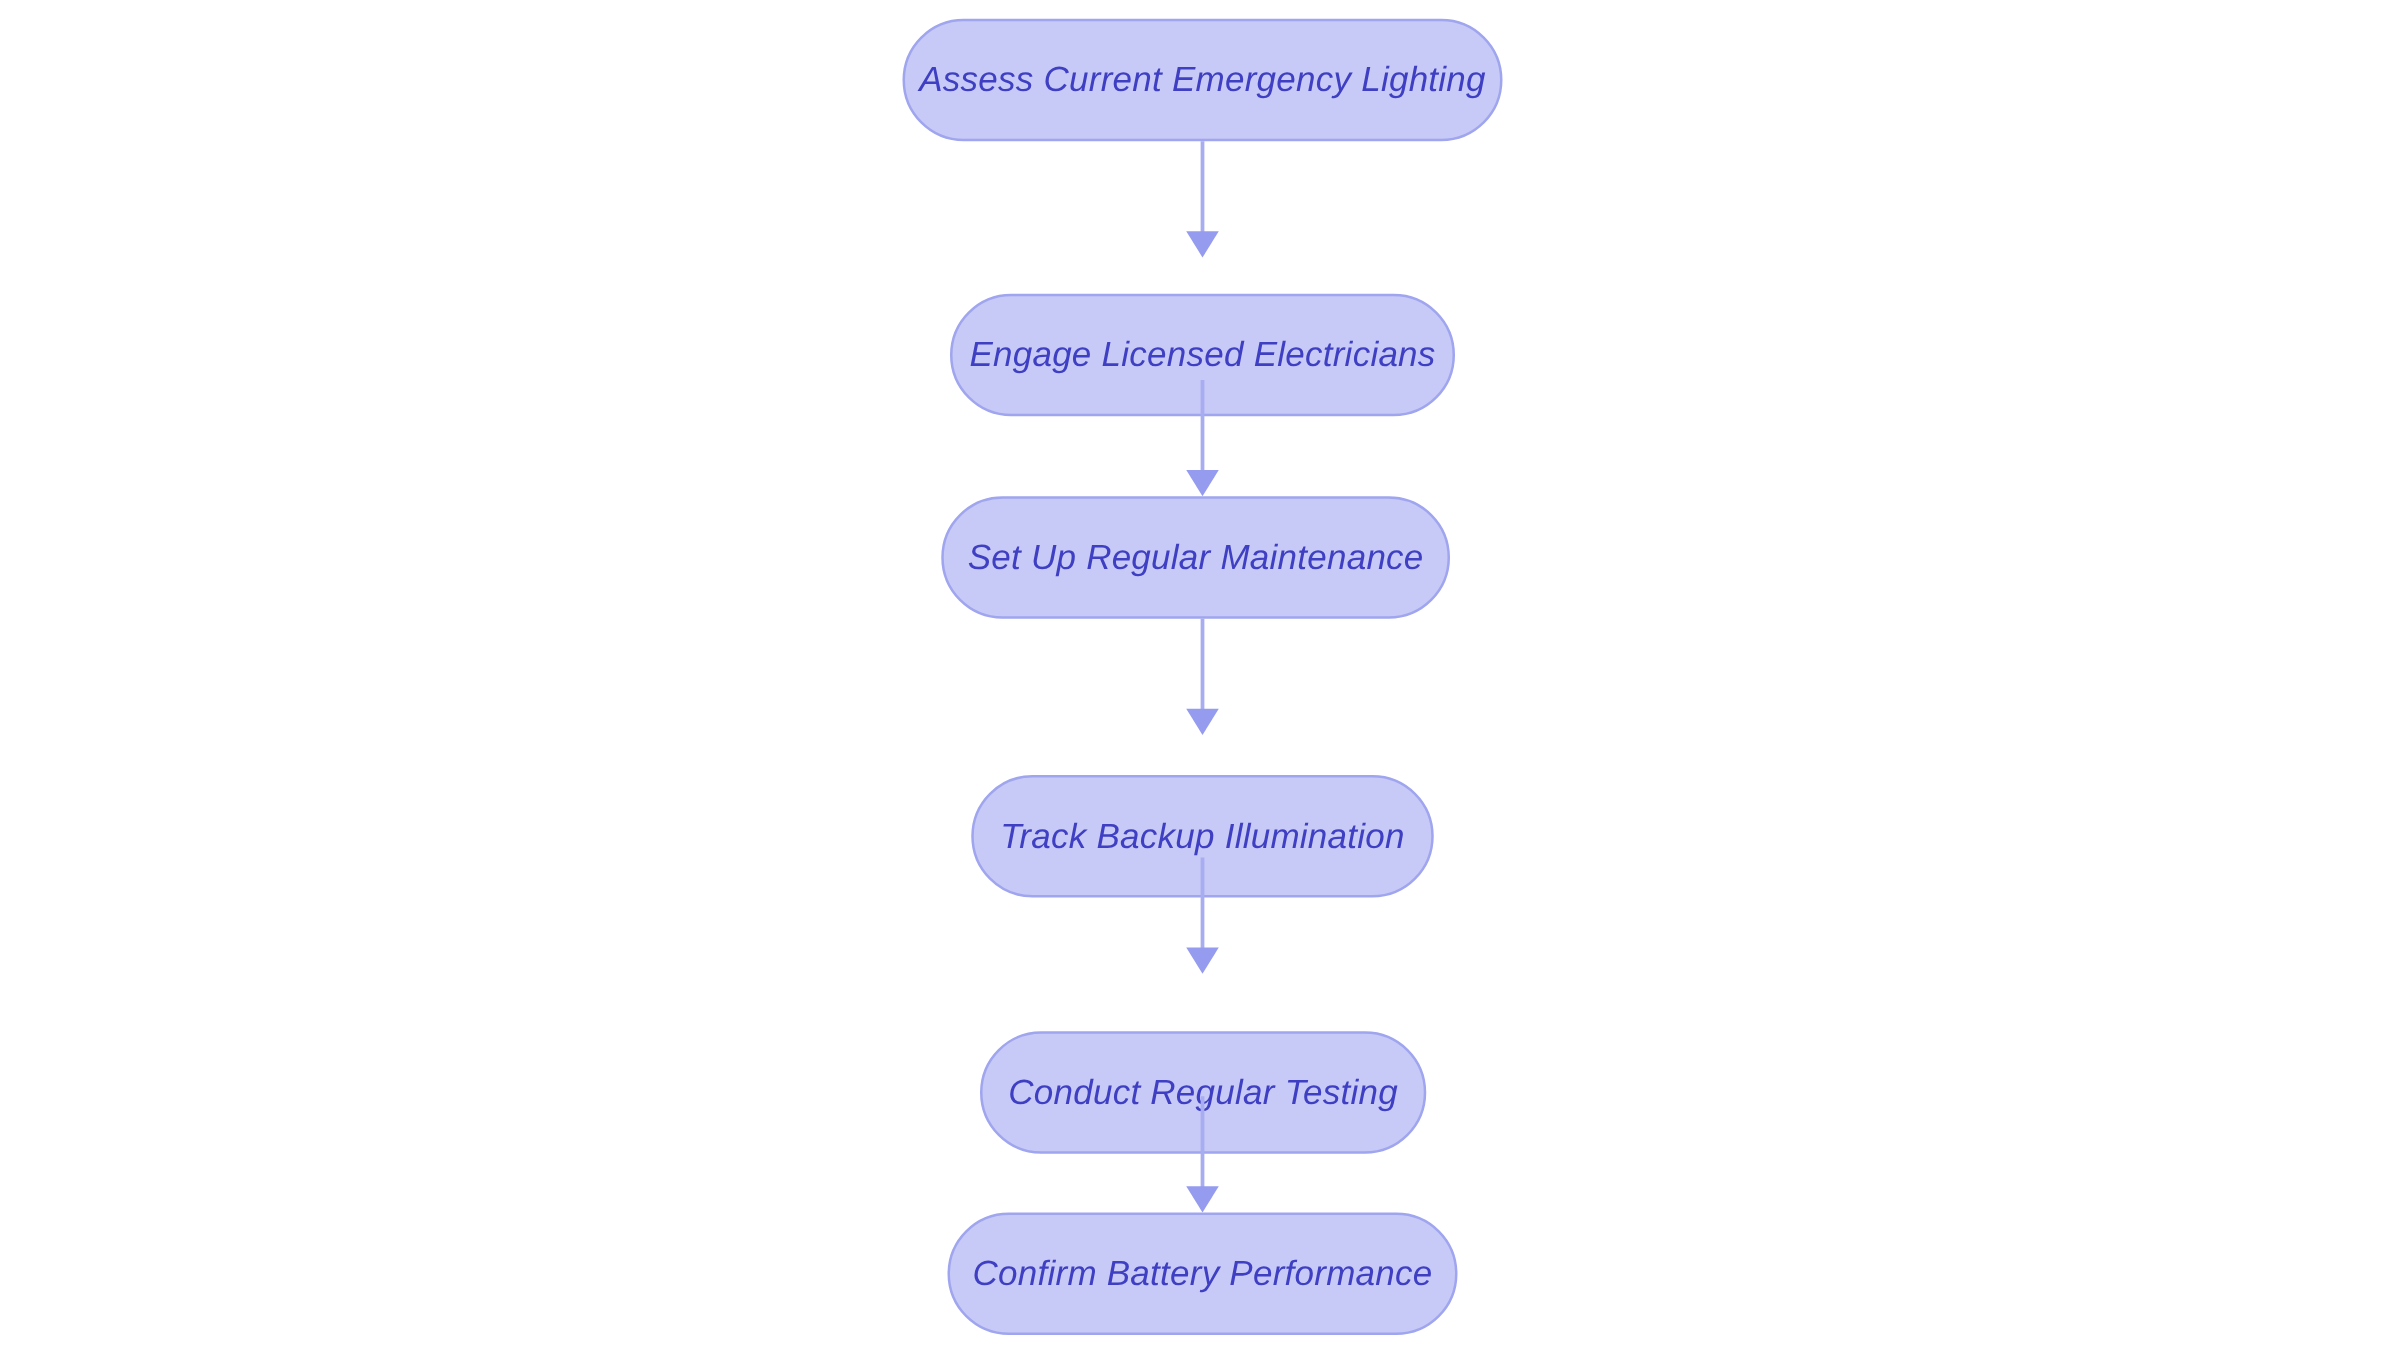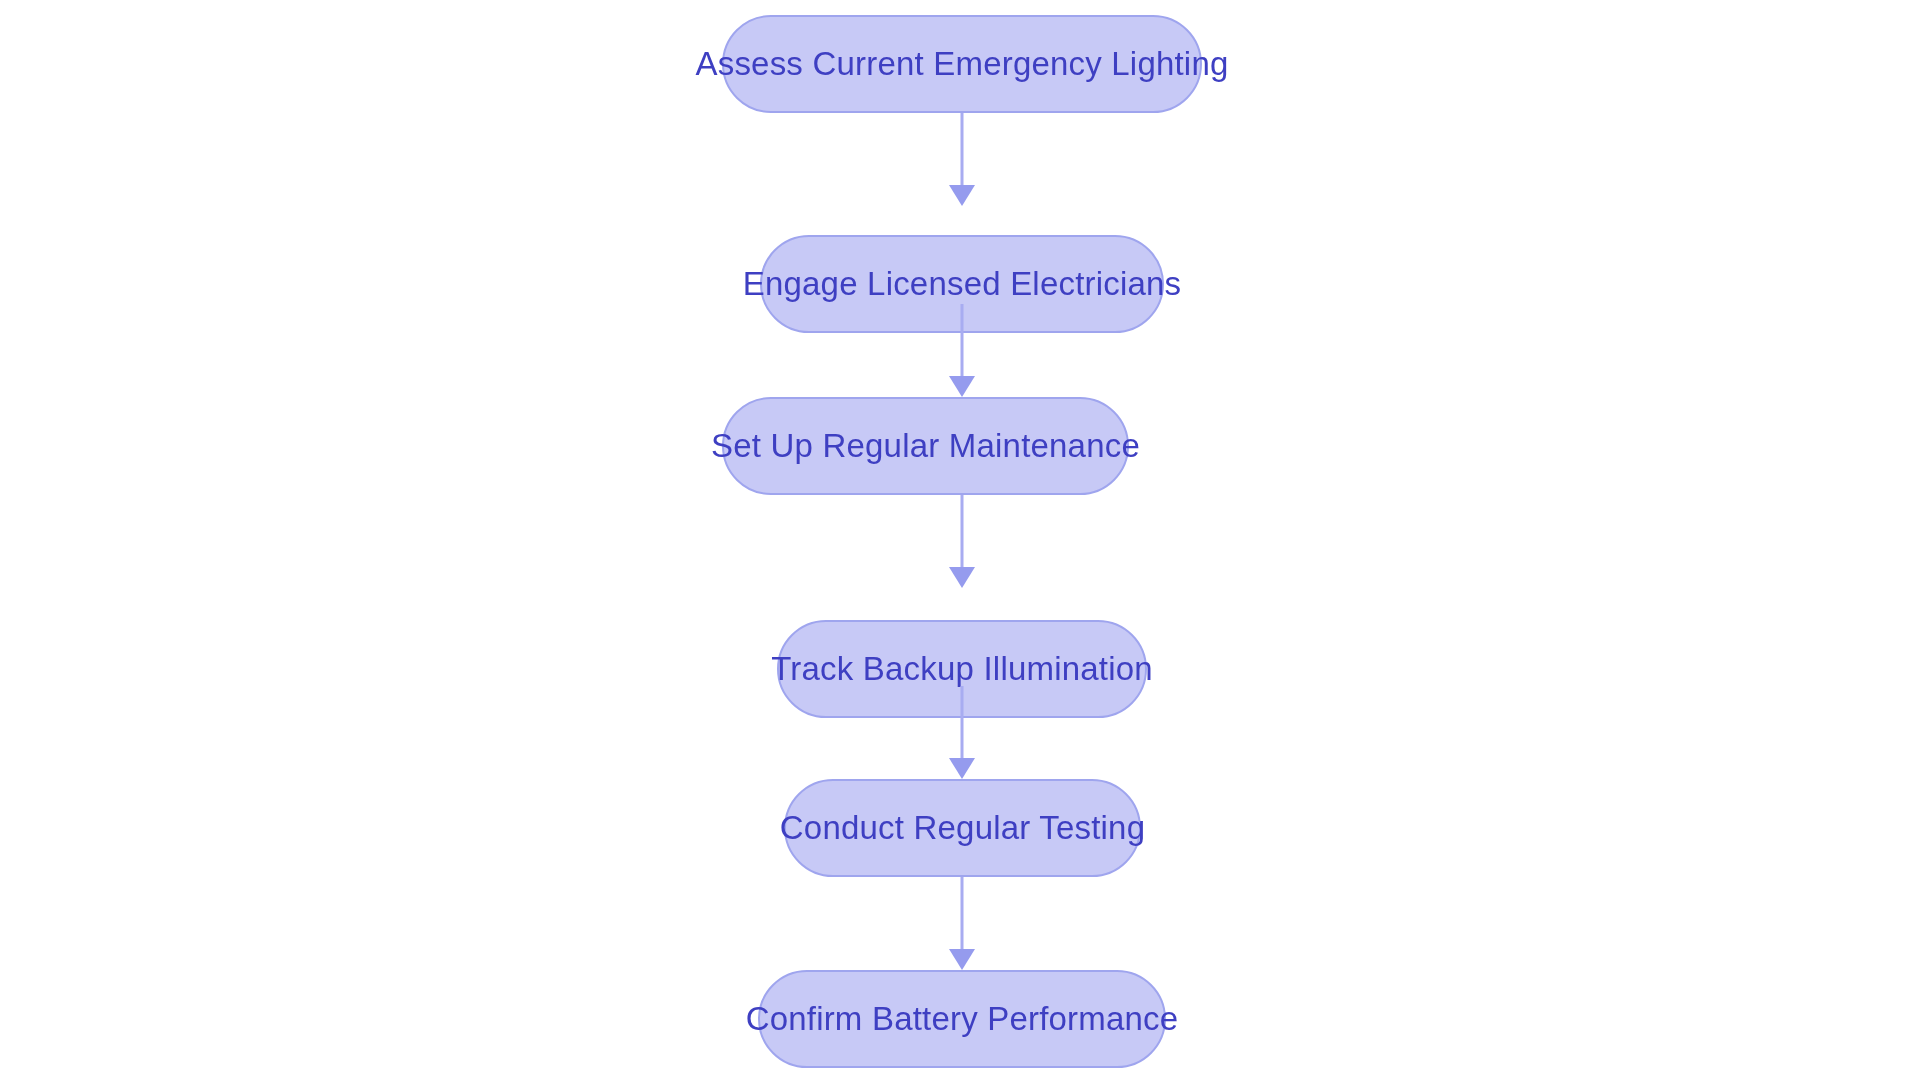--- a/index.html
+++ b/index.html
@@ -23,31 +23,32 @@
   .node {
     position: absolute;
     height: 98px;
     border-radius: 49px;
     background: var(--node-fill);
     border: 2px solid var(--node-border);
     color: var(--node-text);
     display: flex;
     align-items: center;
     justify-content: center;
-    font-size: 33px;
+    font-size: 28px;
     font-weight: 400;
     letter-spacing: 0.2px;
     white-space: nowrap;
     text-align: center;
+    font-style: italic;
   }
   .n1 { top: 15px;  left: 722px; width: 480px; }
   .n2 { top: 206px; left: 760px; width: 404px; margin-top: 29px; }
-  .n3 { top: 397px; left: 722px; width: 407px; }
+  .n3 { top: 397px; left: 753px; width: 407px; }
   .n4 { top: 588px; left: 777px; width: 370px; margin-top: 32px; }
-  .n5 { top: 779px; left: 784px; width: 357px; }
+  .n5 { top: 825px; left: 784px; width: 357px; }
   .n6 { top: 970px; left: 758px; width: 408px; text-align: center; }
 
   .edge {
     position: absolute;
     left: 948px;
     width: 28px;
     height: 93px;
   }
   .e1 { top: 113px; }
   .e2 { top: 304px; }

